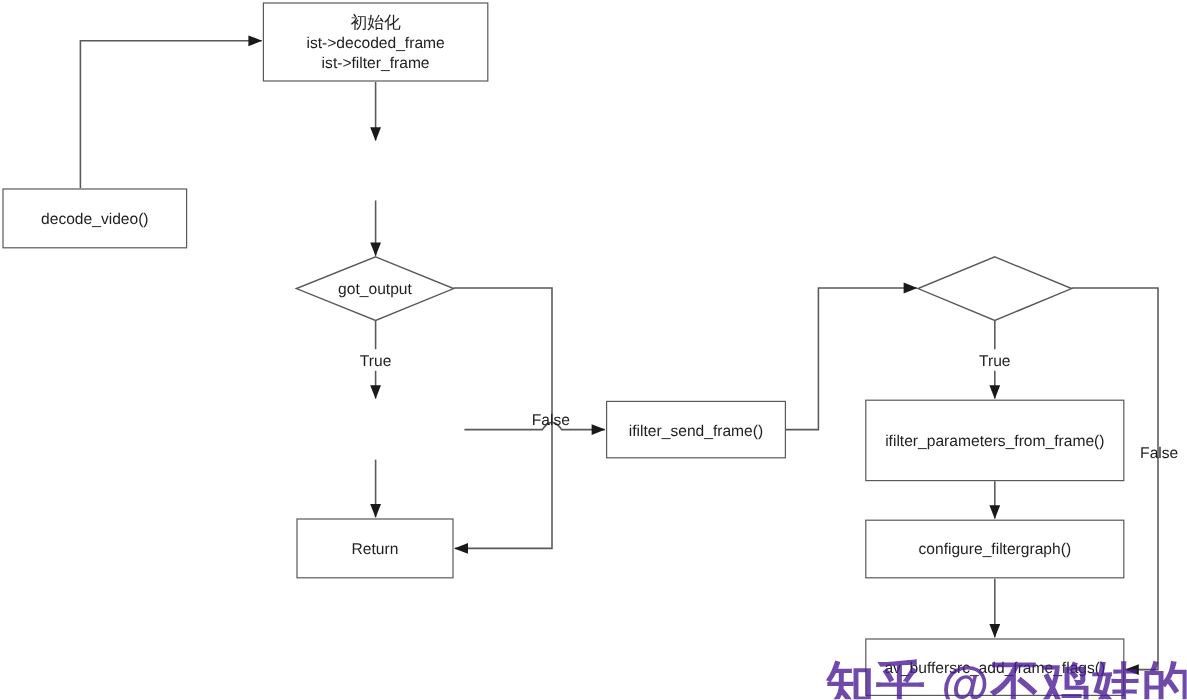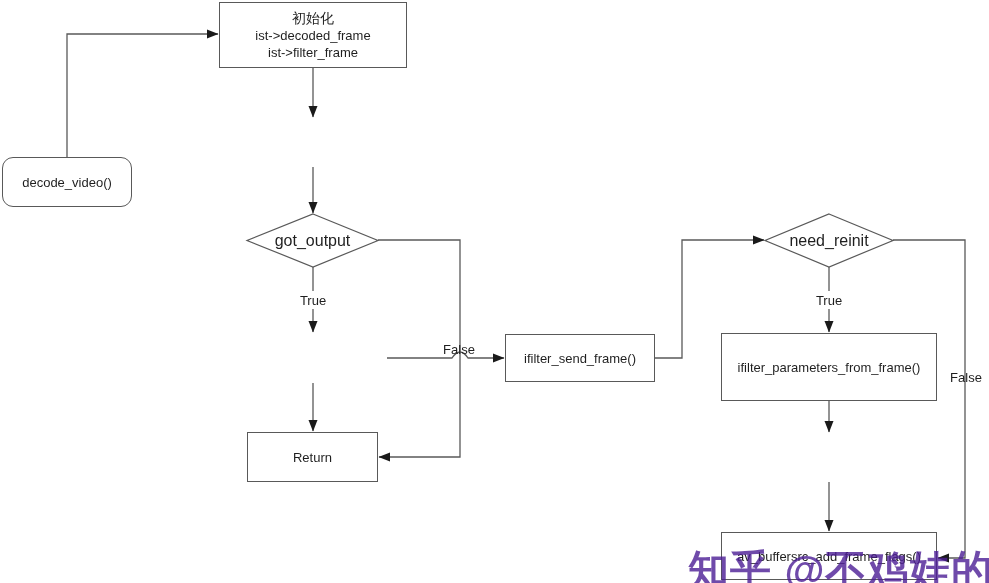--- a/index.html
+++ b/index.html
@@ -30,21 +30,21 @@
     font-size: 13px;
     line-height: 17px;
     z-index: 2;
   }
   .dlabel {
     position: absolute;
     display: flex;
     align-items: center;
     justify-content: center;
     text-align: center;
-    font-size: 16px;
+    font-size: 13px;
     z-index: 2;
   }
   .elabel {
     position: absolute;
     display: flex;
     align-items: center;
     justify-content: center;
     text-align: center;
     font-size: 13px;
     z-index: 3;
@@ -93,44 +93,46 @@
     <path d="M893 240 H965 V558 H938" fill="none" stroke="#595959" stroke-width="1.3" marker-end="url(#arw)"></path>
   </svg>
 
   <div class="node" style="left:219px; top:2px; width:188px; height:66px;">
     <span class="init-title">初始化</span>
     <span>ist-&gt;decoded_frame</span>
     <span>ist-&gt;filter_frame</span>
   </div>
 
 
-  <div class="node" style="left:2px; top:157px; width:130px; height:50px;border-radius:11px;">
+  <div class="node" style="left:2px; top:157px; width:154px; height:50px;">
     <span>decode_video()</span>
   </div>
 
 
   <div class="node" style="left:247px; top:432px; width:131px; height:50px;">
     <span>Return</span>
   </div>
 
   <div class="node" style="left:505px; top:334px; width:150px; height:48px;">
     <span>ifilter_send_frame()</span>
   </div>
 
   <div class="node" style="left:721px; top:333px; width:216px; height:68px;">
     <span>ifilter_parameters_from_frame()</span>
   </div>
 
+  <div class="node" style="left:721px; top:433px; width:216px; height:49px;">
+    <span>configure_filtergraph()</span>
+  </div>
 
   <div class="node" style="left:721px; top:532px; width:216px; height:48px;">
     <span>av_buffersrc_add_frame_flags()</span>
   </div>
 
   <div class="dlabel" style="left:247px; top:214px; width:131px; height:53px;">got_output</div>
-  <div class="dlabel" style="left:765px; top:214px; width:128px; height:53px;">need_reinit</div>
 
   <div class="elabel bg" style="left:292px; top:291px; width:42px; height:18px;">True</div>
   <div class="elabel" style="left:437px; top:341px; width:44px; height:17px;">False</div>
   <div class="elabel bg" style="left:808px; top:291px; width:42px; height:18px;">True</div>
   <div class="elabel" style="left:944px; top:368px; width:44px; height:18px;">False</div>
 
   <div class="watermark">知乎 @不鸡娃的菜鸡</div>
 
 </div>
 

